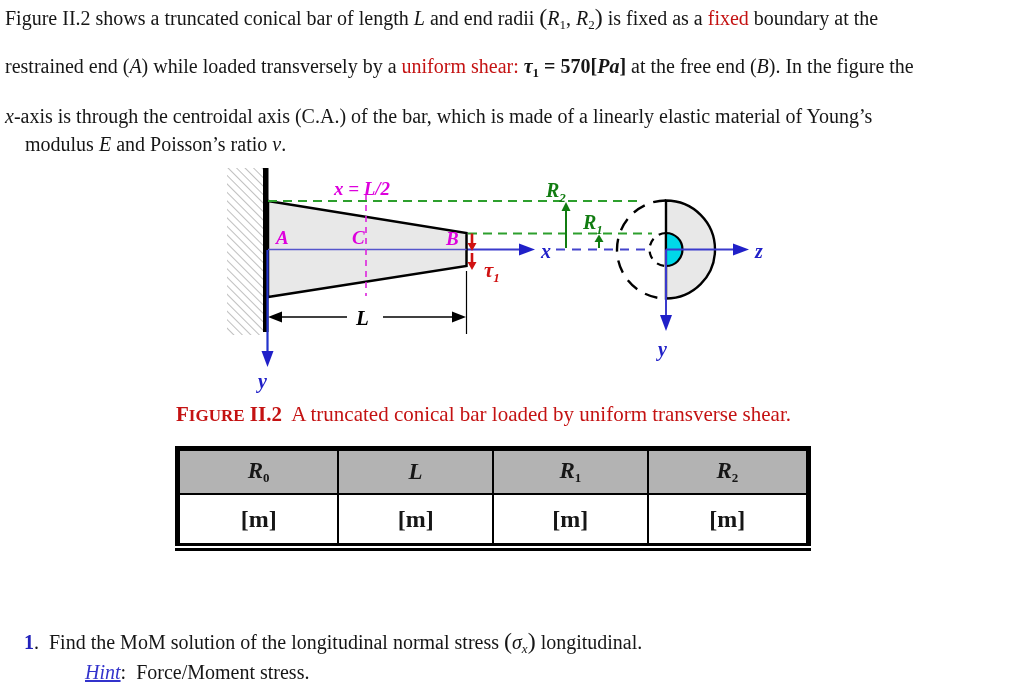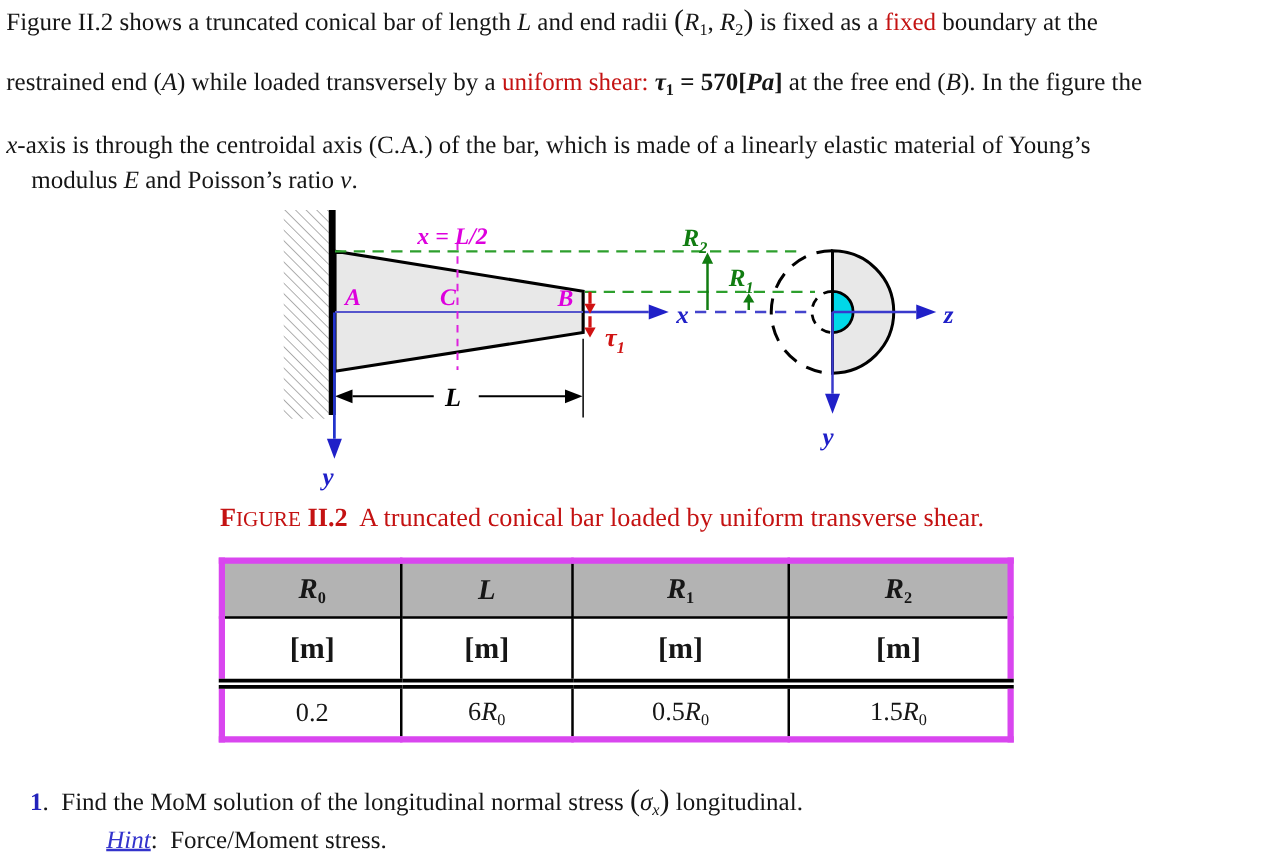--- a/index.html
+++ b/index.html
@@ -11,31 +11,31 @@
   .run.b{font-weight:bold;}
   .run.bi{font-weight:bold;font-style:italic;}
   .run.r{color:#c41212;}
   .run.sub{font-size:13px;vertical-align:-4px;}
   .run.isub{font-size:13px;vertical-align:-4px;font-style:italic;}
   .run.bsub{font-size:13px;vertical-align:-4px;font-weight:bold;}
   .run.lp{font-size:24px;line-height:0;}
   .run.qnum{color:#2222bb;font-weight:bold;}
   .run.hint{color:#3333cc;font-style:italic;text-decoration:underline;}
   .run.cb{font-weight:bold;}
-  .run.cbs{font-weight:normal;font-size:17px;text-align:right;}
+  .run.cbs{font-weight:bold;font-size:17px;text-align:right;}
   #caption{position:absolute;left:176px;top:402px;font-size:21px;color:#c41212;white-space:pre;}
   #fig{position:absolute;left:0;top:0;pointer-events:none;}
   .mag{fill:#dd00dd;font:bold italic 19px "Liberation Serif",serif;}
   .grn{fill:#117c11;font:bold italic 20px "Liberation Serif",serif;}
   .blu{fill:#2020c8;font:bold italic 20px "Liberation Serif",serif;}
   .redl{fill:#d01212;font:bold italic 21px "Liberation Serif",serif;}
   .blkl{fill:#000;font:bold italic 21px "Liberation Serif",serif;}
   .svgsub{font-size:13px;}
   table#params{position:absolute;left:175px;top:446px;width:636px;
-      border-collapse:collapse;border:5px solid #d946ef;text-align:center;}
+      border-collapse:collapse;border:5px solid #000000;text-align:center;}
   table#params td{border:2px solid #000;padding:0;}
   table#params tr.hdr td{background:#b3b3b3;font-size:23px;height:42px;}
   table#params tr.units td{font-size:24px;height:48px;border-bottom:8px double #000;}
   table#params tr.vals td{font-size:21px;height:38px;}
 </style>
 </head>
 <body>
 
 <div class="absline" style="left:5px;top:6px;"><span class="run">Figure II.2 shows a truncated conical bar of length </span><span class="run i">L</span><span class="run"> and end radii </span><span class="run lp">(</span><span class="run i">R</span><span class="run sub">1</span><span class="run">, </span><span class="run i">R</span><span class="run sub">2</span><span class="run lp">)</span><span class="run"> is fixed as a </span><span class="run r">fixed</span><span class="run"> boundary at the</span></div>
 <div class="absline" style="left:5px;top:54px;"><span class="run">restrained end (</span><span class="run i">A</span><span class="run">) while loaded transversely by a </span><span class="run r">uniform shear:</span><span class="run"> </span><span class="run bi">τ</span><span class="run bsub">1</span><span class="run b"> = 570[</span><span class="run bi">Pa</span><span class="run b">]</span><span class="run"> at the free end (</span><span class="run i">B</span><span class="run">). In the figure the</span></div>
@@ -113,23 +113,17 @@
     <td><span class="run bi">L</span></td>
     <td><span class="run bi">R</span><span class="run bsub">1</span></td>
     <td><span class="run bi">R</span><span class="run bsub">2</span></td>
   </tr>
   <tr class="units">
     <td><span class="run b">[m]</span></td>
     <td><span class="run b">[m]</span></td>
     <td><span class="run b">[m]</span></td>
     <td><span class="run b">[m]</span></td>
   </tr>
-  <tr class="vals">
-    <td><span class="run">0.2</span></td>
-    <td><span class="run">6</span><span class="run i">R</span><span class="run sub">0</span></td>
-    <td><span class="run">0.5</span><span class="run i">R</span><span class="run sub">0</span></td>
-    <td><span class="run">1.5</span><span class="run i">R</span><span class="run sub">0</span></td>
-  </tr>
 </tbody>
   </table>
 
 <div class="absline" style="left:24px;top:630px;"><span class="run qnum">1</span><span class="run">.  </span><span class="run">Find the MoM solution of the longitudinal normal stress </span><span class="run lp">(</span><span class="run i">σ</span><span class="run isub">x</span><span class="run lp">)</span><span class="run"> longitudinal.</span></div>
 <div class="absline" style="left:85px;top:660px;"><span class="run hint">Hint</span><span class="run">:  </span><span class="run">Force/Moment stress.</span></div>
 
 </body></html>

